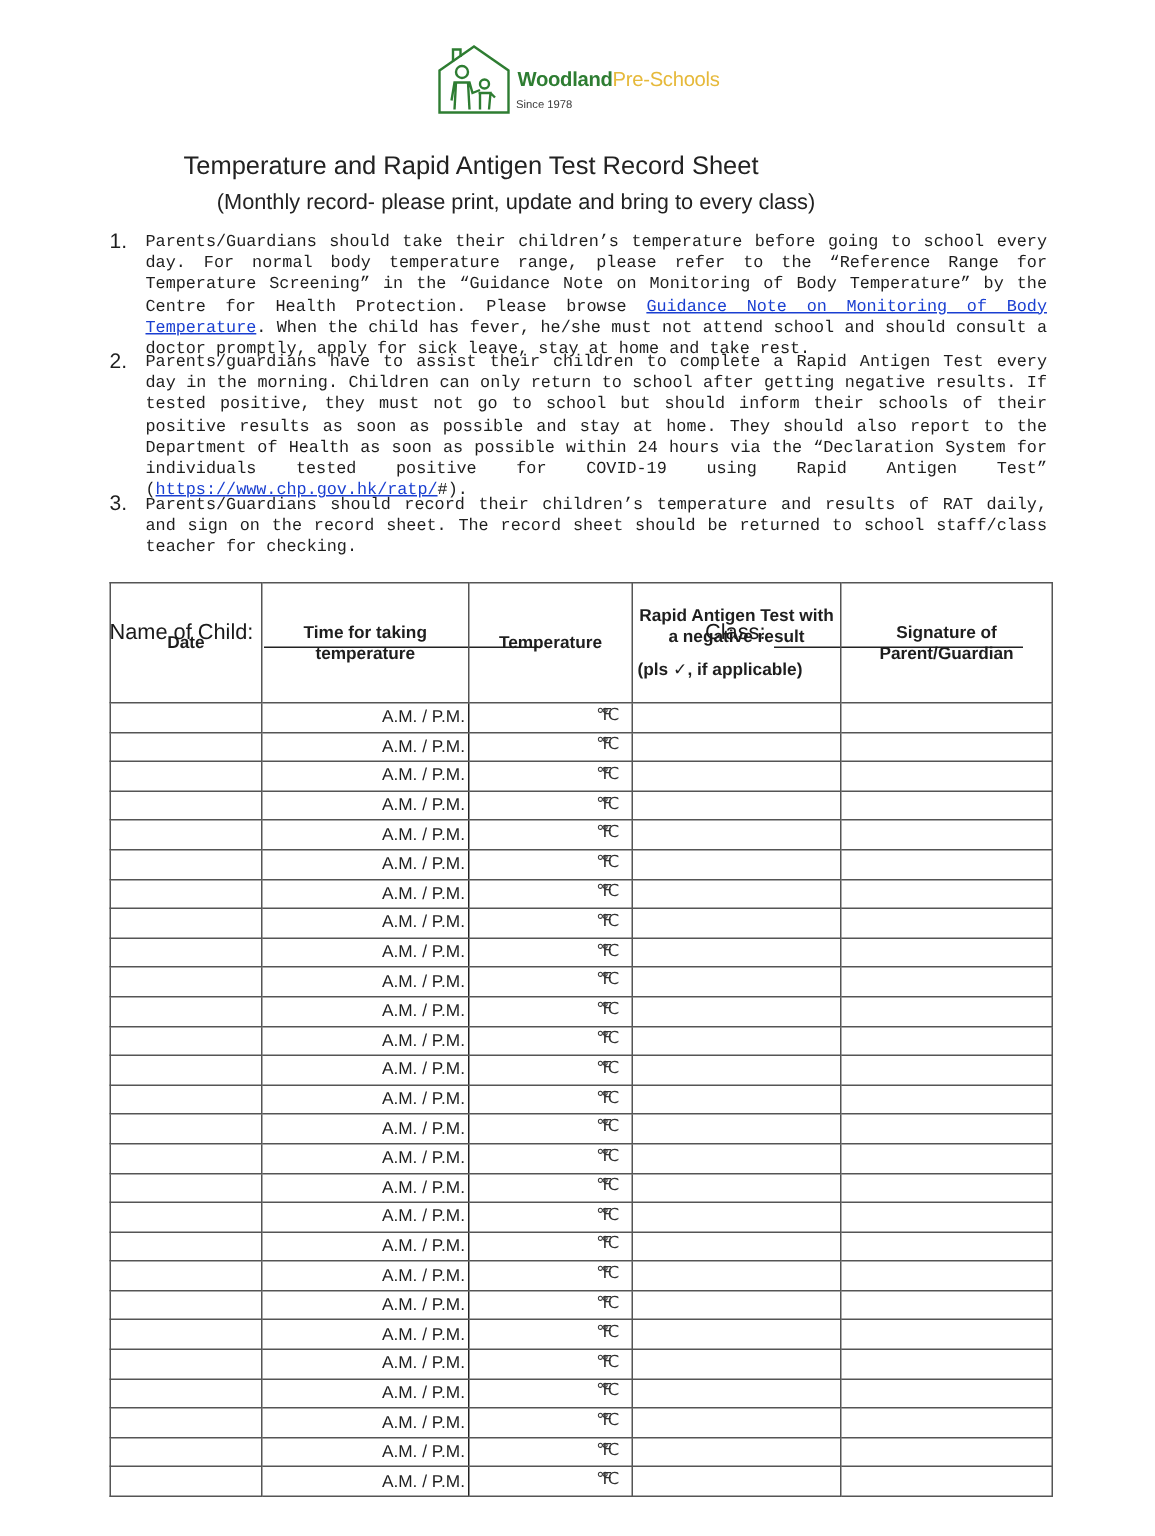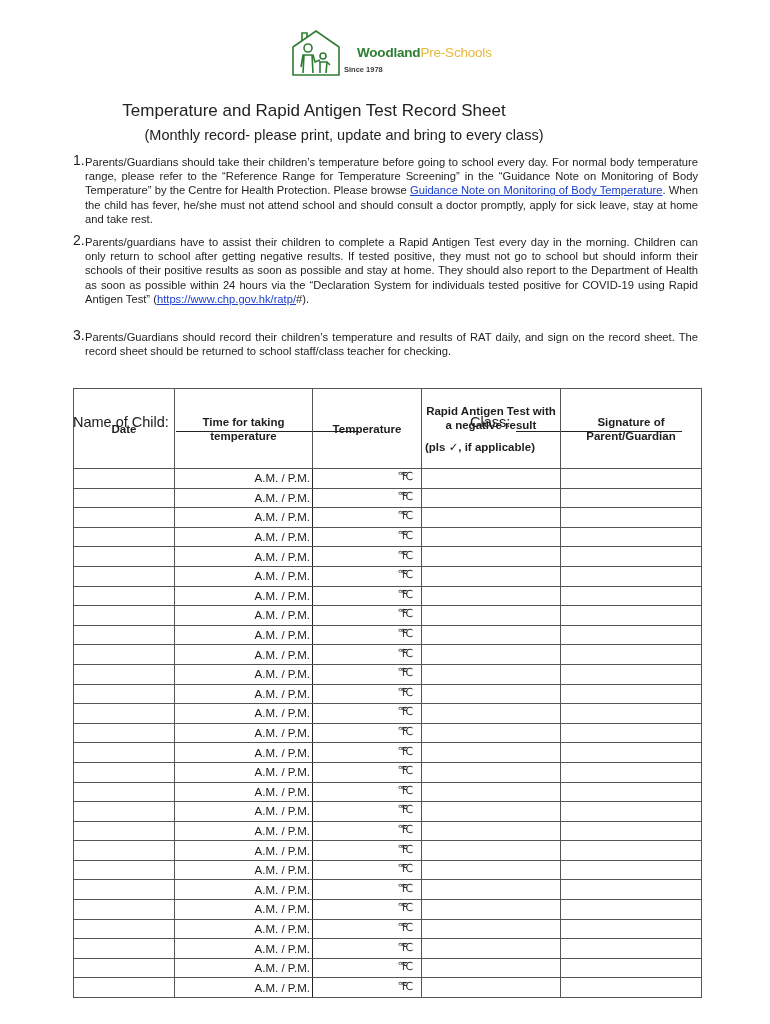--- a/index.html
+++ b/index.html
@@ -1,31 +1,31 @@
 <!DOCTYPE html>
 <html><head>
 <meta charset="utf-8">
 <style>
   html, body { margin: 0; padding: 0; background: #ffffff; }
   body { width: 770px; height: 1024px; position: relative; overflow: hidden;
          font-family: "Liberation Sans", "DejaVu Sans", sans-serif; color: #1a1a1a; }
 
   .logo { position: absolute; left: 290px; top: 29px; width: 200px; height: 48px; }
   .logo svg { position: absolute; left: 0; top: 0; }
-  .logo .brand { position: absolute; left: 67px; top: 16px; font-size: 13.5px; letter-spacing: -0.2px; white-space: nowrap; }
+  .logo .brand { position: absolute; left: 55px; top: 16px; font-size: 13.5px; letter-spacing: -0.2px; white-space: nowrap; }
   .logo .brand .w { color: #2e7d32; font-weight: bold; }
   .logo .brand .p { color: #e6b93a; }
-  .logo .since { position: absolute; left: 54px; top: 36px; font-size: 7.5px; color: #3a3a3a; white-space: nowrap; font-weight: bold; }
+  .logo .since { position: absolute; left: 54px; top: 36px; font-size: 7.5px; color: #3a3a3a; white-space: nowrap; }
 
   .title { position: absolute; left: 0; width: 628px; top: 101px; text-align: center; font-size: 17px; color: #222; }
   .subtitle { position: absolute; left: 0; width: 688px; top: 127px; text-align: center; font-size: 14.5px; color: #222; }
 
   .item { position: absolute; left: 73px; width: 625px; font-size: 11.2px; line-height: 14.2px; color: #1e1e1e; }
   .item .num { position: absolute; left: 0; top: -2px; font-size: 14px; }
-  .item .txt { margin-left: 12px; text-align: justify; text-align-last: left; }
+  .item .txt { margin-left: 24px; text-align: justify; text-align-last: left; font-family: Liberation Mono, monospace; }
   .item a { color: #1a3fd1; text-decoration: underline; }
   .item1 { top: 155px; }
   .item2 { top: 235px; }
   .item3 { top: 330px; }
 
   .fields { position: absolute; top: 366px; left: 73px; width: 630px; height: 22px; font-size: 14.5px; margin-top: 48px; }
   .fields .lbl { position: absolute; top: 0; }
   .fields .line { position: absolute; top: 17px; border-bottom: 1px solid #222; height: 0; }
 
   table.rec { position: absolute; left: 73px; top: 388px; width: 628px; border-collapse: collapse; table-layout: fixed; }

